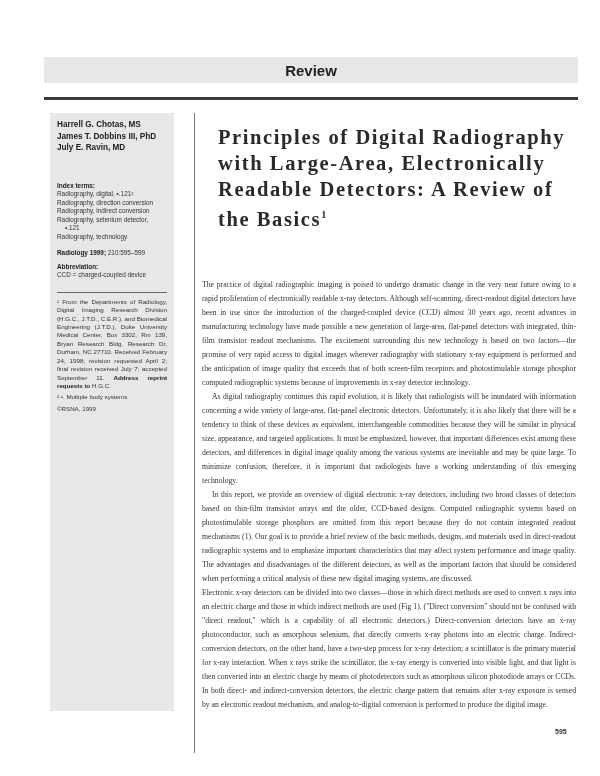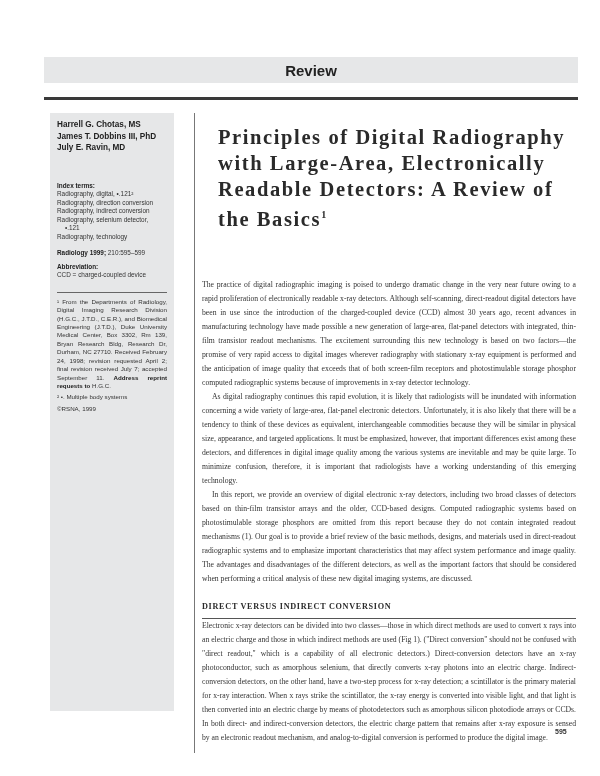--- a/index.html
+++ b/index.html
@@ -96,18 +96,17 @@
 <div class="vline"></div>
 
 <main class="main">
   <h1 class="title"><span>Principles of Digital Radiography with Large-Area, Electronically Readable Detectors: A Review of the Basics</span><sup>1</sup></h1>
 
   <div class="body">
     <p>The practice of digital radiographic imaging is poised to undergo dramatic change in the very near future owing to a rapid proliferation of electronically readable x-ray detectors. Although self-scanning, direct-readout digital detectors have been in use since the introduction of the charged-coupled device (CCD) almost 30 years ago, recent advances in manufacturing technology have made possible a new generation of large-area, flat-panel detectors with integrated, thin-film transistor readout mechanisms. The excitement surrounding this new technology is based on two factors—the promise of very rapid access to digital images wherever radiography with stationary x-ray equipment is performed and the anticipation of image quality that exceeds that of both screen-film receptors and photostimulable storage phosphor computed radiographic systems because of improvements in x-ray detector technology.</p>
     <p class="ind">As digital radiography continues this rapid evolution, it is likely that radiologists will be inundated with information concerning a wide variety of large-area, flat-panel electronic detectors. Unfortunately, it is also likely that there will be a tendency to think of these devices as equivalent, interchangeable commodities because they will be similar in physical size, appearance, and targeted applications. It must be emphasized, however, that important differences exist among these detectors, and differences in digital image quality among the various systems are inevitable and may be quite large. To minimize confusion, therefore, it is important that radiologists have a working understanding of this emerging technology.</p>
     <p class="ind">In this report, we provide an overview of digital electronic x-ray detectors, including two broad classes of detectors based on thin-film transistor arrays and the older, CCD-based designs. Computed radiographic systems based on photostimulable storage phosphors are omitted from this report because they do not contain integrated readout mechanisms (1). Our goal is to provide a brief review of the basic methods, designs, and materials used in direct-readout radiographic systems and to emphasize important characteristics that may affect system performance and image quality. The advantages and disadvantages of the different detectors, as well as the important factors that should be considered when performing a critical analysis of these new digital imaging systems, are discussed.</p>
 
-    <div class="section-head">DIRECT VERSUS INDIRECT CONVERSION</div>
     <p class="section-body">Electronic x-ray detectors can be divided into two classes—those in which direct methods are used to convert x rays into an electric charge and those in which indirect methods are used (Fig 1). ("Direct conversion" should not be confused with "direct readout," which is a capability of all electronic detectors.) Direct-conversion detectors have an x-ray photoconductor, such as amorphous selenium, that directly converts x-ray photons into an electric charge. Indirect-conversion detectors, on the other hand, have a two-step process for x-ray detection; a scintillator is the primary material for x-ray interaction. When x rays strike the scintillator, the x-ray energy is converted into visible light, and that light is then converted into an electric charge by means of photodetectors such as amorphous silicon photodiode arrays or CCDs. In both direct- and indirect-conversion detectors, the electric charge pattern that remains after x-ray exposure is sensed by an electronic readout mechanism, and analog-to-digital conversion is performed to produce the digital image.</p>
   </div>
 </main>
 
 <div class="page-number">595</div>
 
 </body></html>

